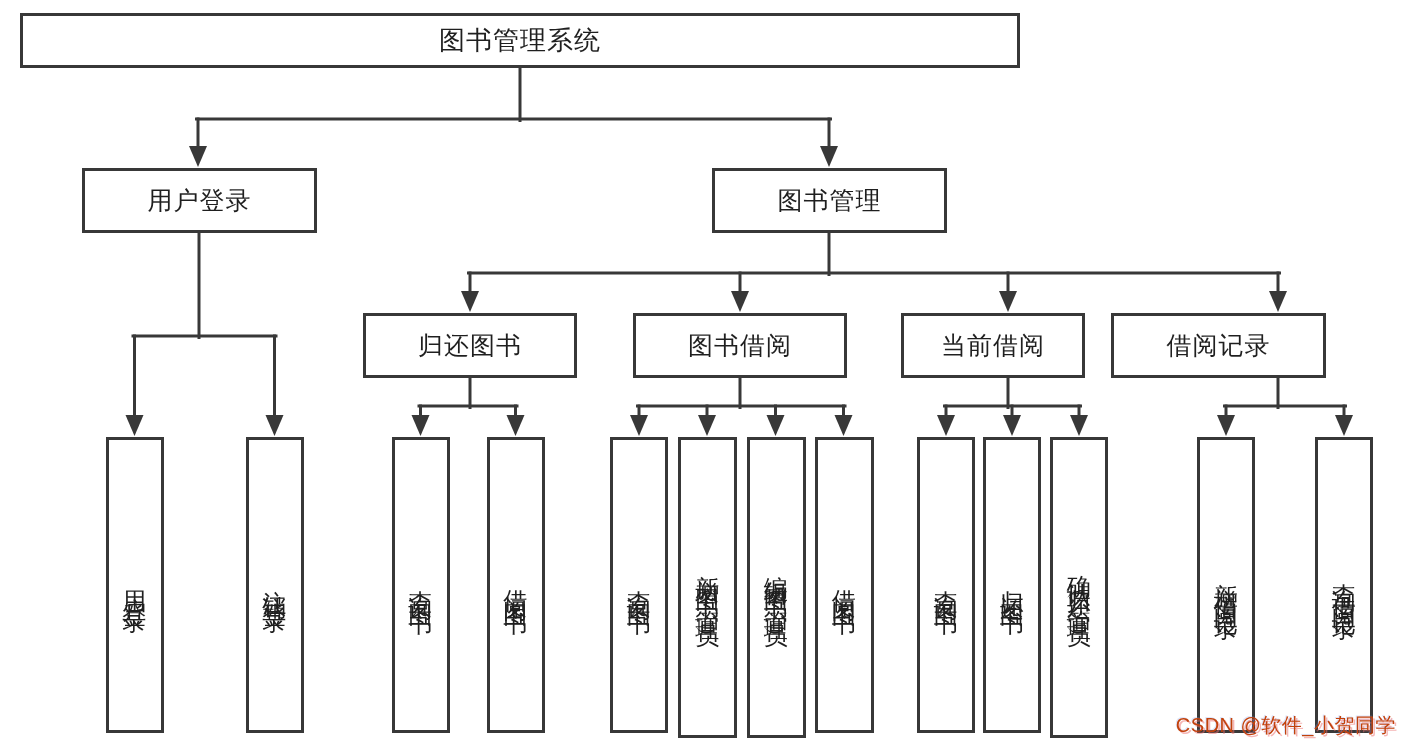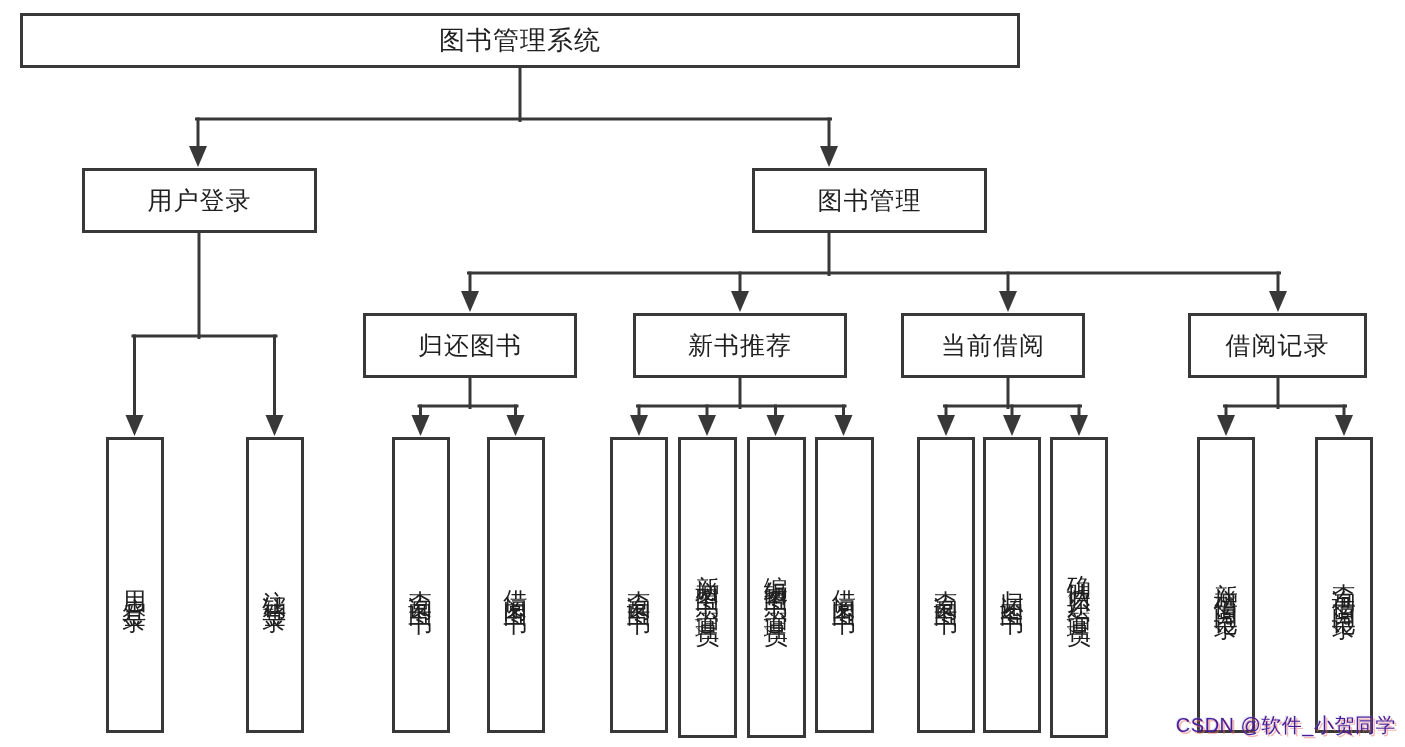--- a/index.html
+++ b/index.html
@@ -16,21 +16,21 @@
     z-index:2;
   }
   .hnode { font-size:25px; letter-spacing:1px; white-space:nowrap; }
   .hnode.root { font-size:26px; }
   .vnode .vtext {
     writing-mode:vertical-rl; text-orientation:mixed;
     font-size:24px; line-height:1.15; letter-spacing:7px; white-space:nowrap;
   }
   .watermark {
     position:absolute; right:9px; top:712px; z-index:5;
-    font-size:20px; letter-spacing:0.5px; color:#4c1d95;
+    font-size:20px; letter-spacing:0.5px; color:#c2410c;
     text-shadow:2px 2px 0 rgba(236,110,110,0.50), -1px -1px 0 rgba(130,160,240,0.28);
     white-space:nowrap;
   }
 </style>
 </head>
 <body>
 
 <div class="stage">
 
   <svg class="svg-layer" viewBox="0 0 1405 747" xmlns="http://www.w3.org/2000/svg">
@@ -102,34 +102,34 @@
     </g>
   </svg>
 
   <div class="node hnode root" style="left:20px;top:13px;width:1000px;height:55px;">
     <span>图书管理系统</span>
   </div>
 
   <div class="node hnode" style="left:82px;top:168px;width:235px;height:65px;">
     <span>用户登录</span>
   </div>
-  <div class="node hnode" style="left:712px;top:168px;width:235px;height:65px;margin-left:40px;">
+  <div class="node hnode" style="left:712px;top:168px;width:235px;height:65px;">
     <span>图书管理</span>
   </div>
 
   <div class="node hnode" style="left:363px;top:313px;width:214px;height:65px;">
     <span>归还图书</span>
   </div>
   <div class="node hnode" style="left:633px;top:313px;width:214px;height:65px;">
-    <span>新书推荐</span>
+    <span>图书借阅</span>
   </div>
   <div class="node hnode" style="left:901px;top:313px;width:184px;height:65px;">
     <span>当前借阅</span>
   </div>
-  <div class="node hnode" style="left:1188px;top:313px;width:179px;height:65px;">
+  <div class="node hnode" style="left:1111px;top:313px;width:215px;height:65px;">
     <span>借阅记录</span>
   </div>
 
   <div class="node vnode" style="left:105.5px;top:437px;width:58px;height:296px;">
     <span class="vtext">用户登录</span>
   </div>
   <div class="node vnode" style="left:245.5px;top:437px;width:58px;height:296px;">
     <span class="vtext">注销登录</span>
   </div>
 

